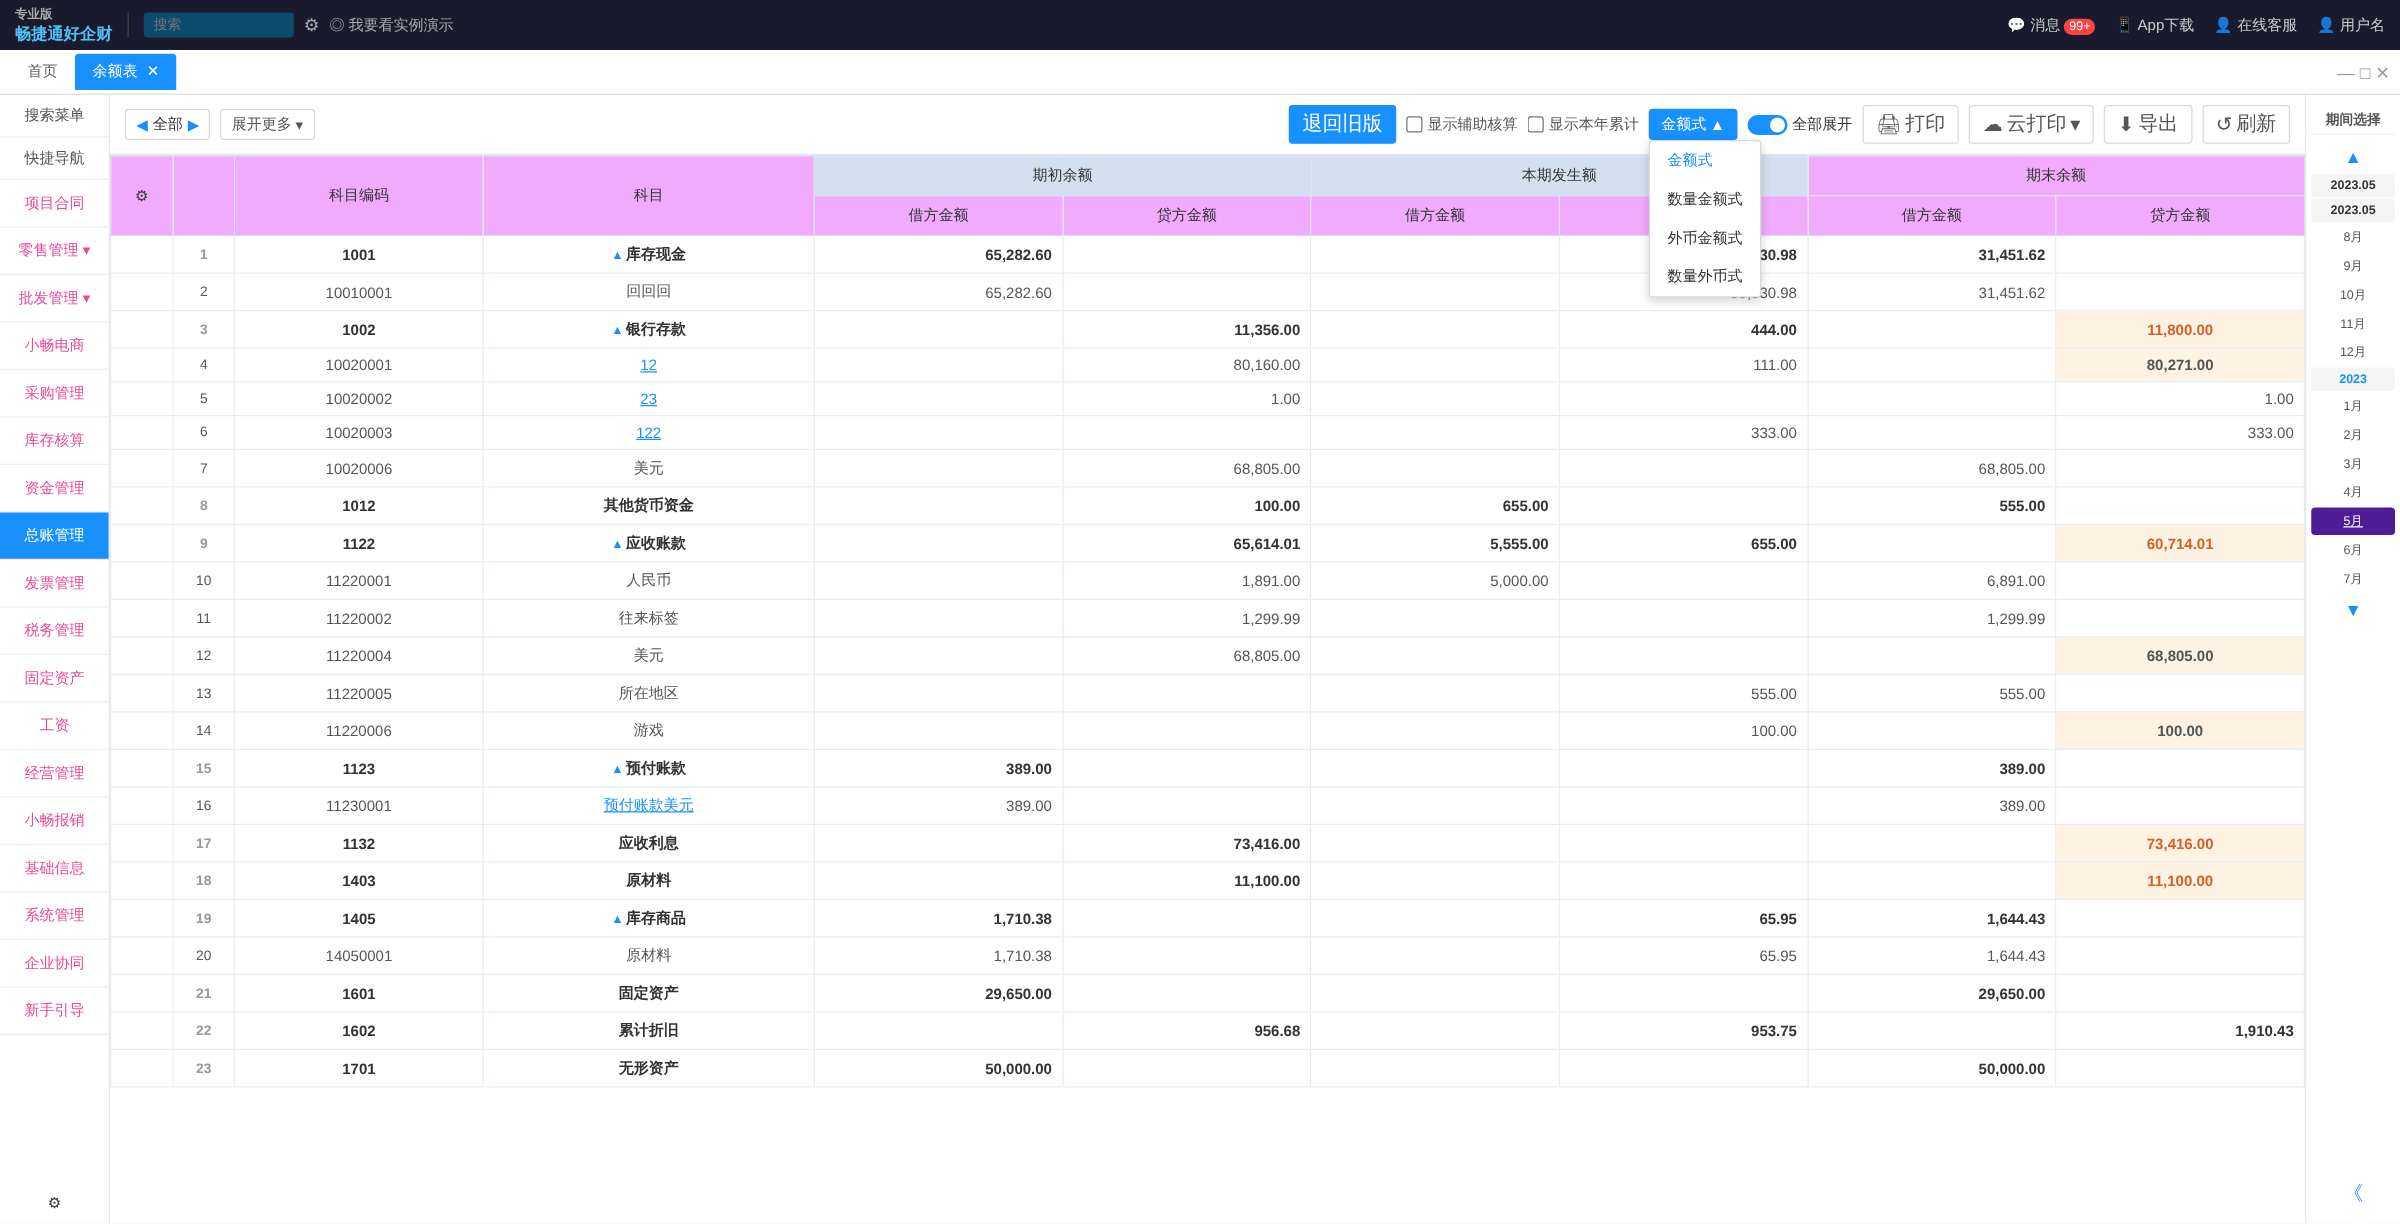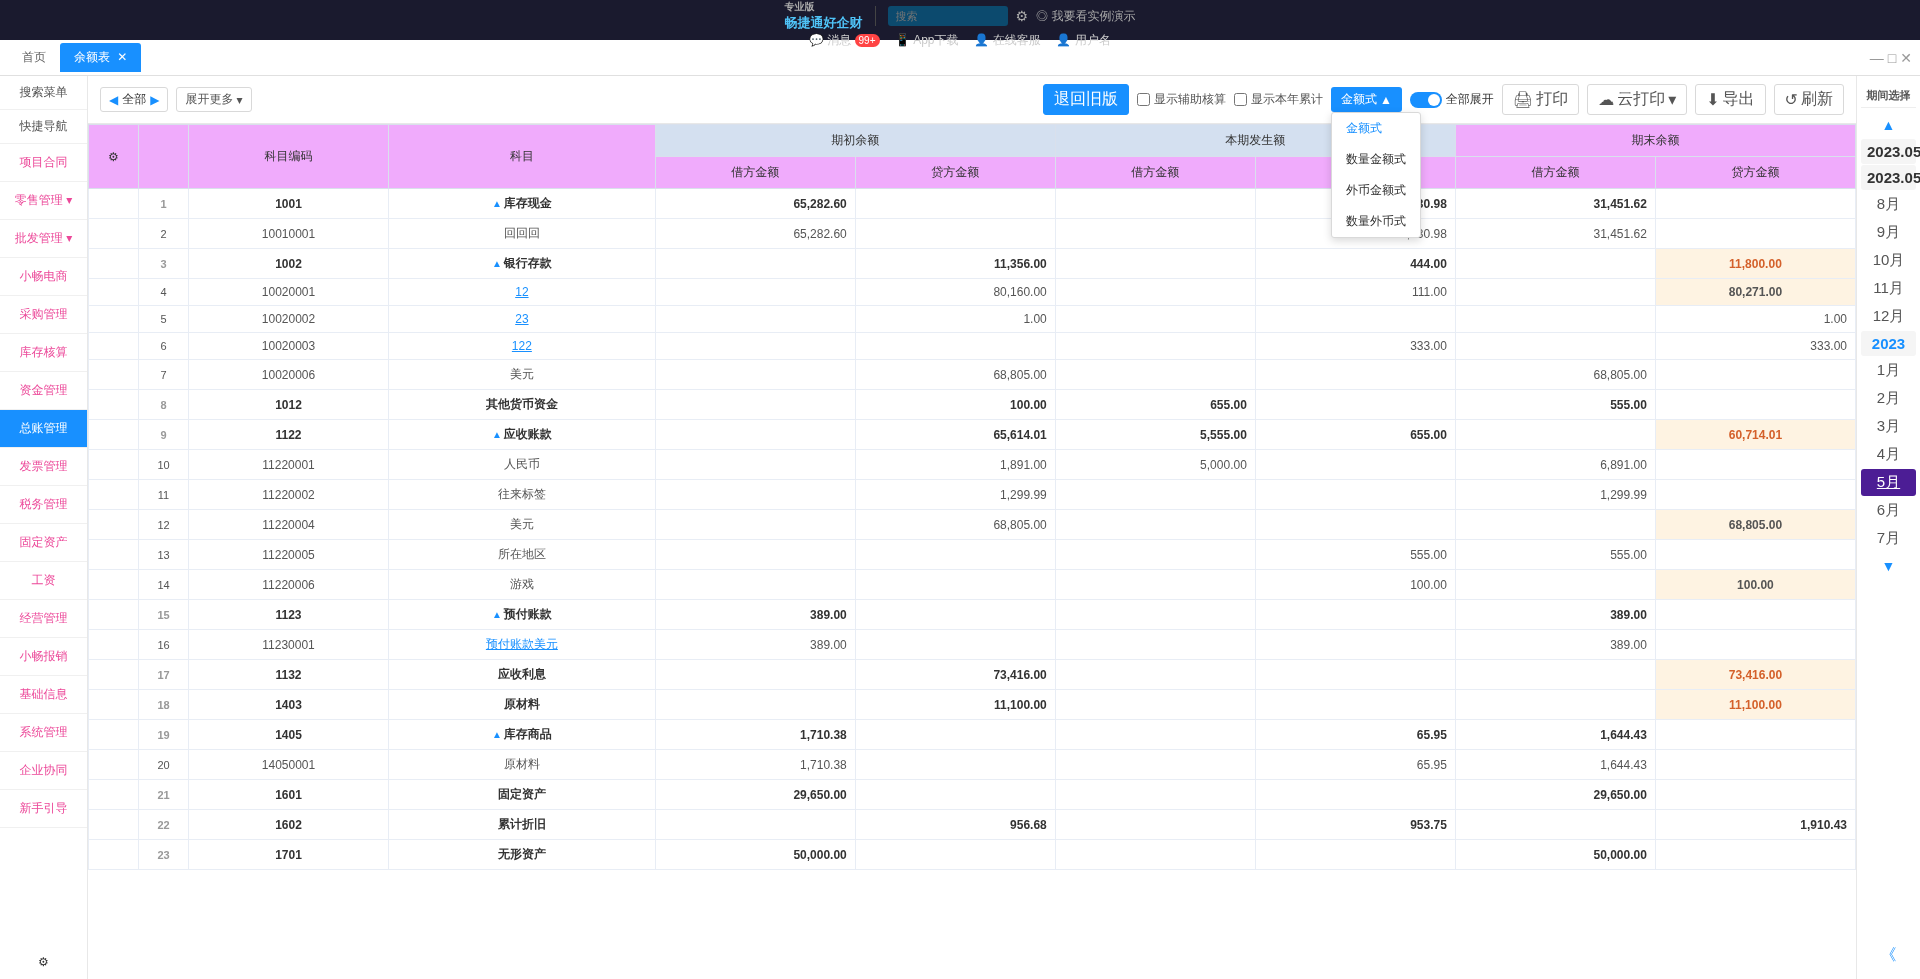--- a/index.html
+++ b/index.html
@@ -1,19 +1,19 @@
 <!DOCTYPE html>
 <html><head>
   <meta charset="utf-8">
   <style>
     * { box-sizing: border-box; margin: 0; padding: 0; }
     body { font-family: 'Microsoft YaHei', Arial, sans-serif; font-size: 12px; background: #f0f2f5; color: #333; height: 979px; overflow: hidden; }
 
     
-    .top-bar { height: 40px; background: #1a1a2e; display: flex; align-items: center; padding: 0 12px; color: #fff; justify-content: space-between; flex-direction: column; }
+    .top-bar { height: 40px; background: #1a1a2e; display: flex; align-items: center; padding: 0 12px; color: #fff; justify-content: space-between; }
     .top-bar-left { display: flex; align-items: center; gap: 8px; }
     .top-bar-logo { font-size: 13px; font-weight: bold; color: #4fc3f7; }
     .top-bar-logo span { font-size: 10px; color: #aaa; display: block; }
     .top-bar-search { background: #0c4a6e; border: none; color: #ccc; padding: 4px 8px; border-radius: 3px; width: 120px; font-size: 11px; }
     .top-bar-icons { display: flex; align-items: center; gap: 16px; font-size: 12px; color: #ccc; }
     .badge { background: #f44; color: #fff; border-radius: 8px; padding: 1px 4px; font-size: 10px; }
 
     
     .tab-bar { height: 36px; background: #fff; border-bottom: 1px solid #e0e0e0; display: flex; align-items: center; padding: 0 8px; gap: 0; }
     .tab { padding: 6px 14px; font-size: 12px; cursor: pointer; border-radius: 3px 3px 0 0; color: #666; }
@@ -57,23 +57,23 @@
     tbody tr td:nth-child(2) { text-align: center; }
     .row-num { color: #999; font-size: 11px; }
     .amount { text-align: right !important; }
     .highlighted-cell { background: #fef3e2; color: #d4602a; font-weight: bold; }
     .sub-row td { color: #555; }
     .parent-row { font-weight: bold; }
     .account-code-link { color: #1890ff; text-decoration: underline; cursor: pointer; }
     .col-group-header { background: #d4e0f0; }
 
     
-    .right-panel { width: 64px; background: #fff; border-left: 1px solid #e8e8e8; display: flex; flex-direction: column; padding: 8px 4px; font-size: 11px; }
+    .right-panel { width: 76px; background: #fff; border-left: 1px solid #e8e8e8; display: flex; flex-direction: column; padding: 8px 4px; font-size: 11px; }
     .right-panel-title { font-weight: bold; color: #555; padding: 4px; text-align: center; border-bottom: 1px solid #eee; margin-bottom: 4px; }
-    .period-item { padding: 4px 6px; text-align: center; cursor: pointer; color: #555; border-radius: 3px; margin: 1px 0; font-size: 15px; }
+    .period-item { padding: 4px 6px; text-align: center; cursor: pointer; color: #555; border-radius: 3px; margin: 1px 0; font-size: 10px; }
     .period-item.current { background: #4c1d95; color: #fff; border-radius: 3px; text-decoration: underline; }
     .period-item.year-label { font-weight: bold; color: #333; background: #f5f5f5; }
     .period-item.navigate { color: #1890ff; font-size: 14px; text-align: center; }
     .period-item.collapse-btn { color: #1890ff; font-size: 16px; cursor: pointer; }
 
     .gear-icon { font-size: 14px; cursor: pointer; color: #666; }
 
     .collapse-icon { color: #1890ff; cursor: pointer; font-size: 10px; margin-right: 2px; }
 
     

